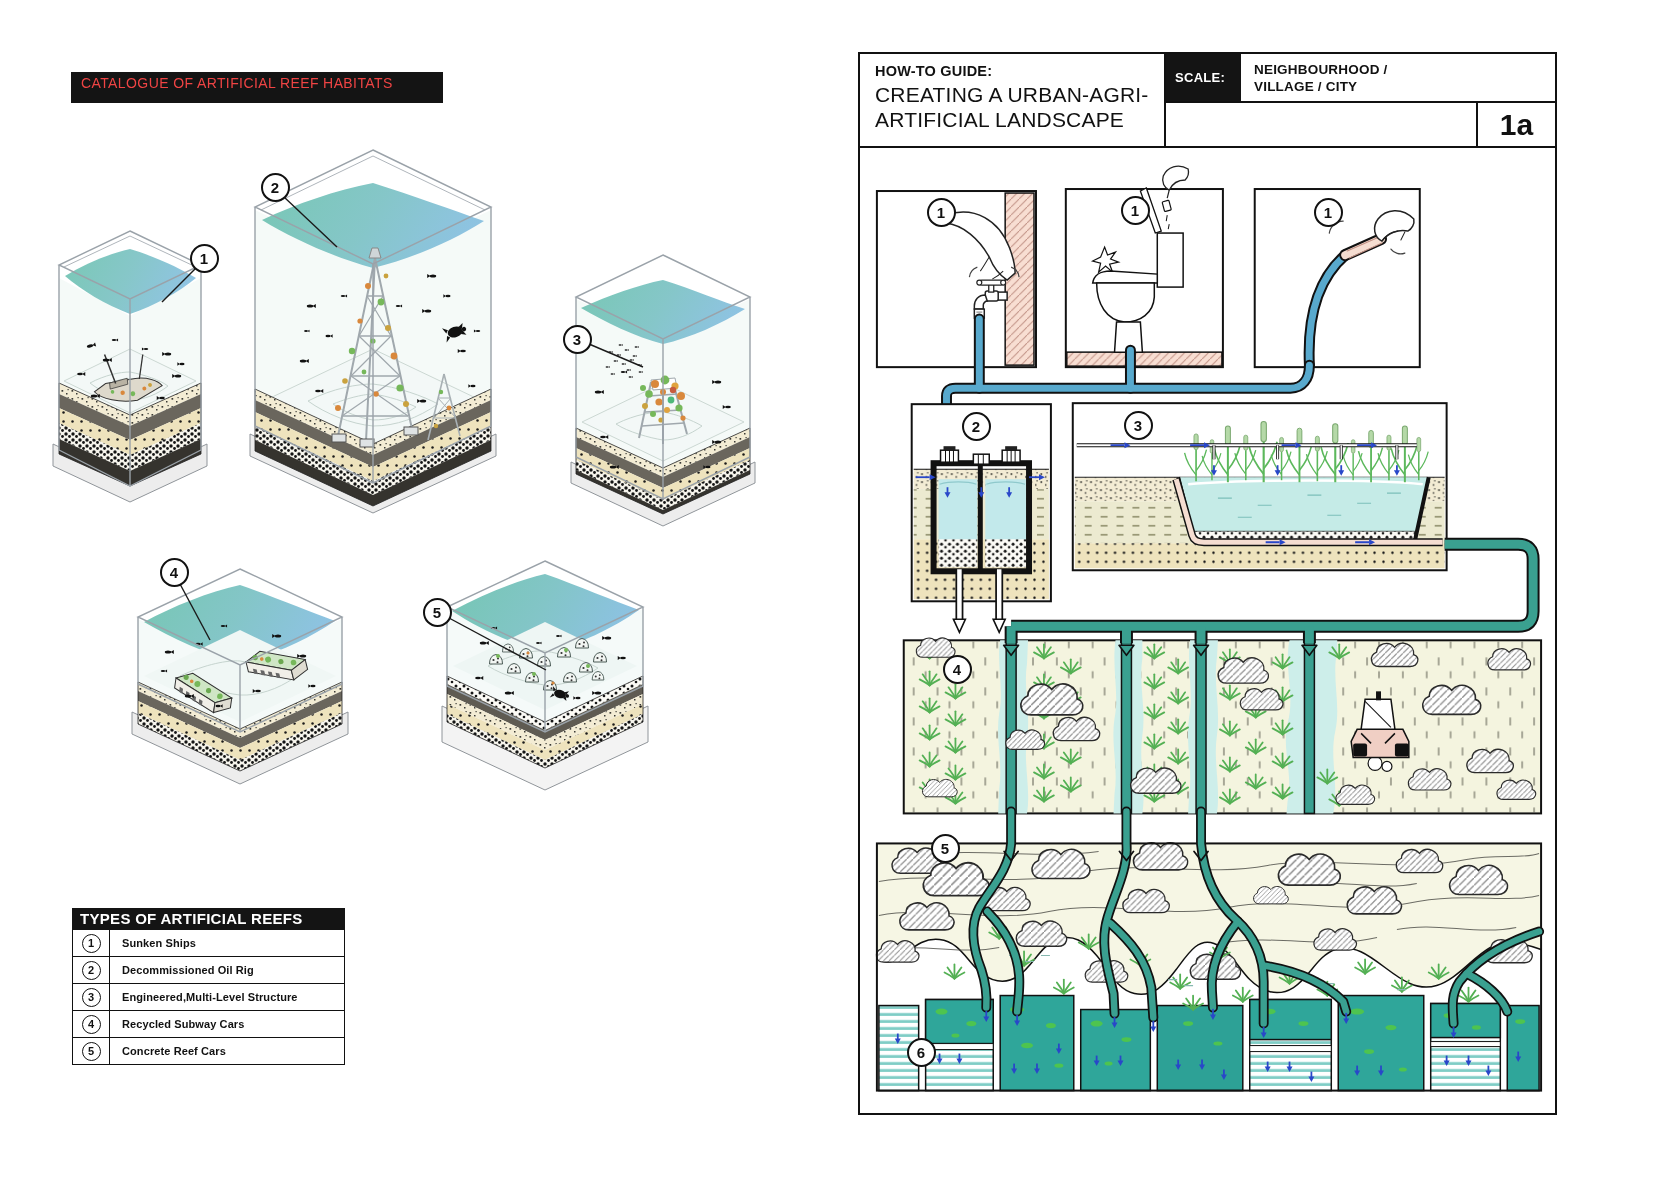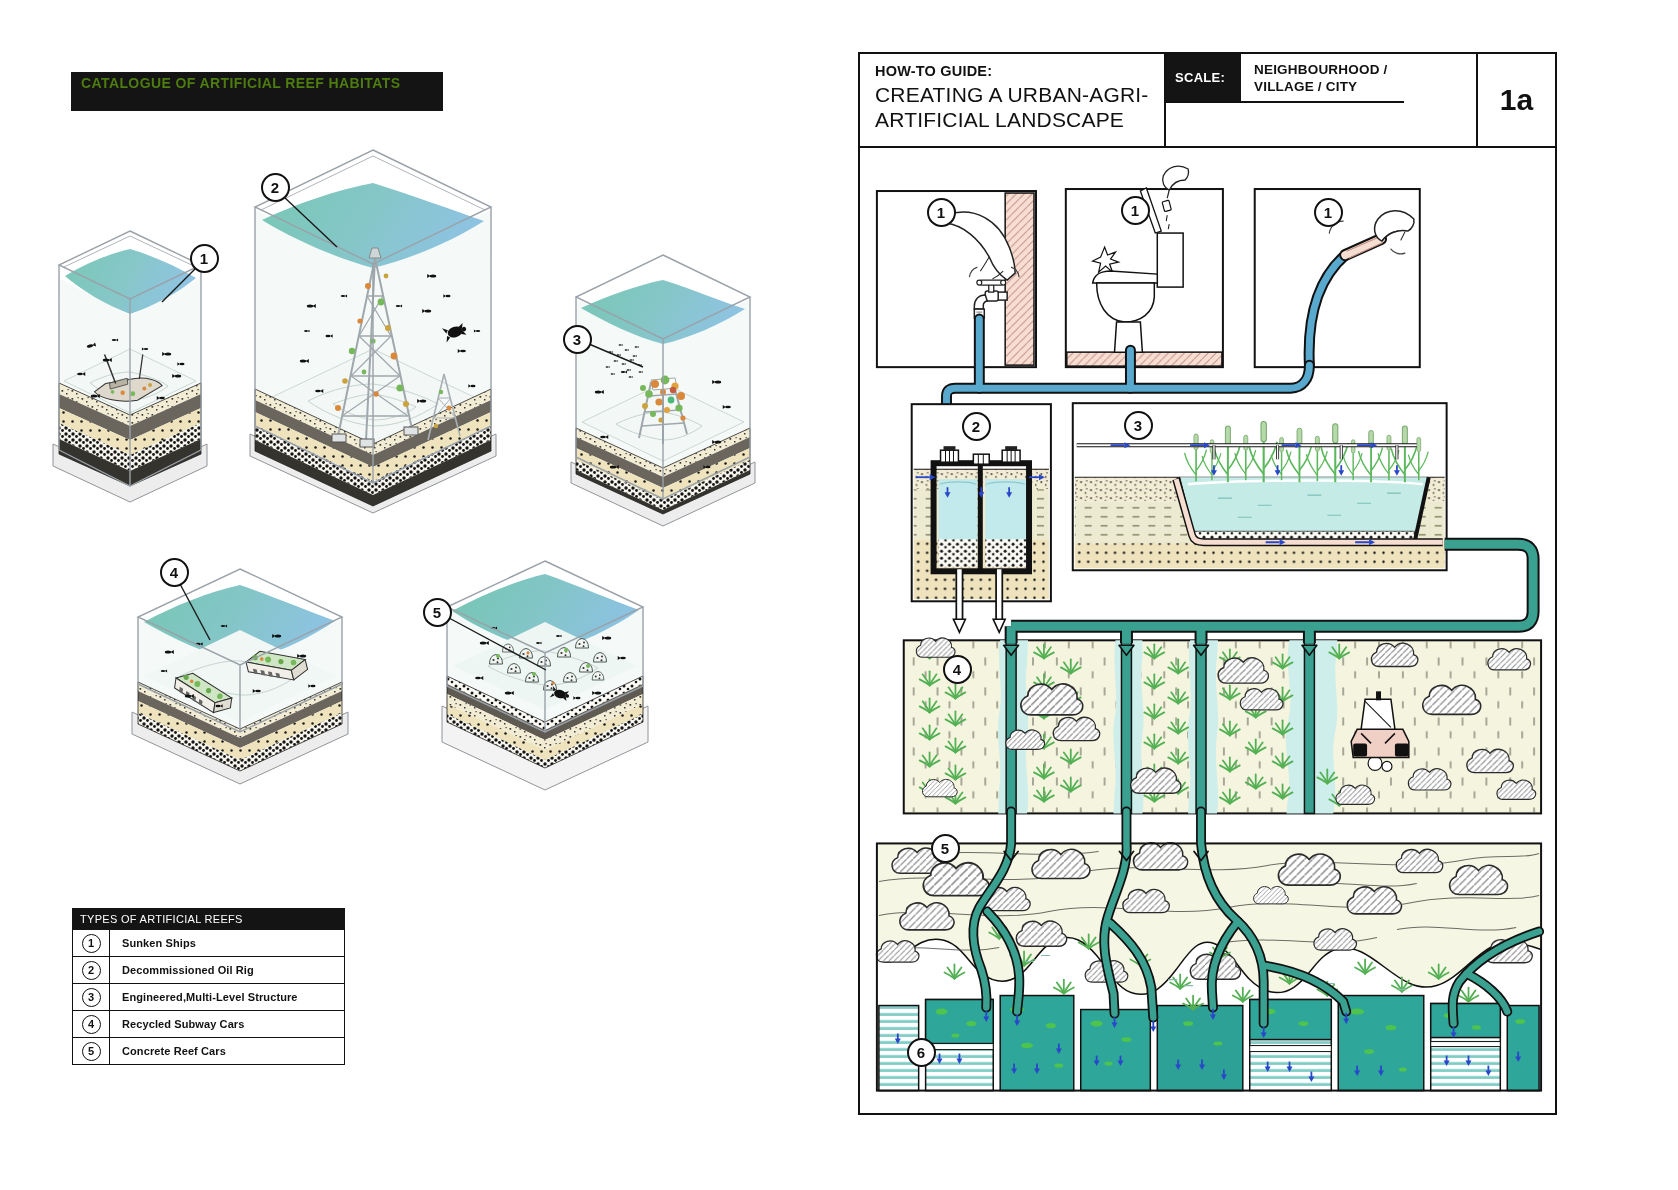--- a/index.html
+++ b/index.html
@@ -1,40 +1,40 @@
 <!DOCTYPE html>
 <html><head>
 <meta charset="utf-8">
 <style>
   html,body{margin:0;padding:0;background:#fff}
   .page{position:relative;width:1678px;height:1190px;background:#fff;font-family:"Liberation Sans",sans-serif;color:#111;overflow:hidden}
-  .titlebar{position:absolute;left:71px;top:72px;width:372px;height:39px;background:#141414;color:#4d7c0f;
-    font-weight:700;font-size:14px;letter-spacing:.4px;line-height:23px;padding-left:10px;box-sizing:border-box}
+  .titlebar{position:absolute;left:71px;top:72px;width:372px;height:31px;background:#141414;color:#ef4444;
+    font-weight:400;font-size:14px;letter-spacing:.4px;line-height:23px;padding-left:10px;box-sizing:border-box}
   .badge{position:absolute;width:29px;height:29px;border:2.6px solid #111;border-radius:50%;background:#fff;
     display:flex;align-items:center;justify-content:center;font-size:15px;font-weight:700;box-sizing:border-box;z-index:30}
   .leaders{position:absolute;left:0;top:0;z-index:20;pointer-events:none}
   .casebox{position:absolute;z-index:10}
   
   .legend{position:absolute;left:72px;top:908px;width:273px;z-index:15}
-  .legend-head{height:22px;background:#141414;color:#fff;font-size:11px;font-weight:400;letter-spacing:.3px;
+  .legend-head{height:22px;background:#141414;color:#fff;font-size:15px;font-weight:700;letter-spacing:.3px;
     line-height:22px;padding-left:8px}
   .legend-rows{border:1.6px solid #111;border-top:none}
   .legend-row{display:flex;align-items:center;height:26px;border-bottom:1.6px solid #111;background:#fff}
   .legend-row:last-child{border-bottom:none}
   .lr-numcell{width:36px;display:flex;align-items:center;justify-content:center;align-self:stretch;border-right:1.6px solid #111}
   .lr-circ{width:19px;height:19px;border:1.8px solid #111;border-radius:50%;display:flex;align-items:center;justify-content:center;
     font-size:11px;font-weight:700;box-sizing:border-box}
   .lr-label{padding-left:12px;font-size:11px;font-weight:700;letter-spacing:.1px}
   
   .rp{position:absolute;left:858px;top:52px;width:699px;height:1063px;border:2.6px solid #111;box-sizing:border-box;background:#fff;z-index:5}
   .rp-header{height:92px;border-bottom:2.6px solid #111;display:flex}
   .rp-title{width:306px;border-right:2.6px solid #111;padding:9px 0 0 15px;box-sizing:border-box}
   .rp-kicker{font-size:14.5px;font-weight:700;letter-spacing:.2px;margin-bottom:3px}
   .rp-tline{font-size:21px;font-weight:400;letter-spacing:.2px;line-height:25px}
-  .rp-right{flex:1;display:flex;flex-direction:row}
+  .rp-right{flex:1;display:flex;flex-direction:column}
   .rp-scalerow{height:47px;display:flex;border-bottom:2.6px solid #111}
   .rp-scalelabel{width:66px;background:#141414;color:#fff;font-size:13px;font-weight:700;letter-spacing:.3px;
     display:flex;align-items:center;padding-left:9px}
   .rp-scalevalue{flex:1;font-size:13.5px;font-weight:700;line-height:17px;padding:7px 16px 0 13px;letter-spacing:.2px}
   .rp-row2{flex:1;display:flex}
   .rp-spacer{flex:1}
   .rp-ref{width:77px;border-left:2.6px solid #111;display:flex;align-items:center;justify-content:center;
     font-size:30px;font-weight:700}
   .rp-body{position:absolute;left:0;top:89.4px;right:0;bottom:0}
   .rp-body svg{width:100%;height:100%;display:block}

